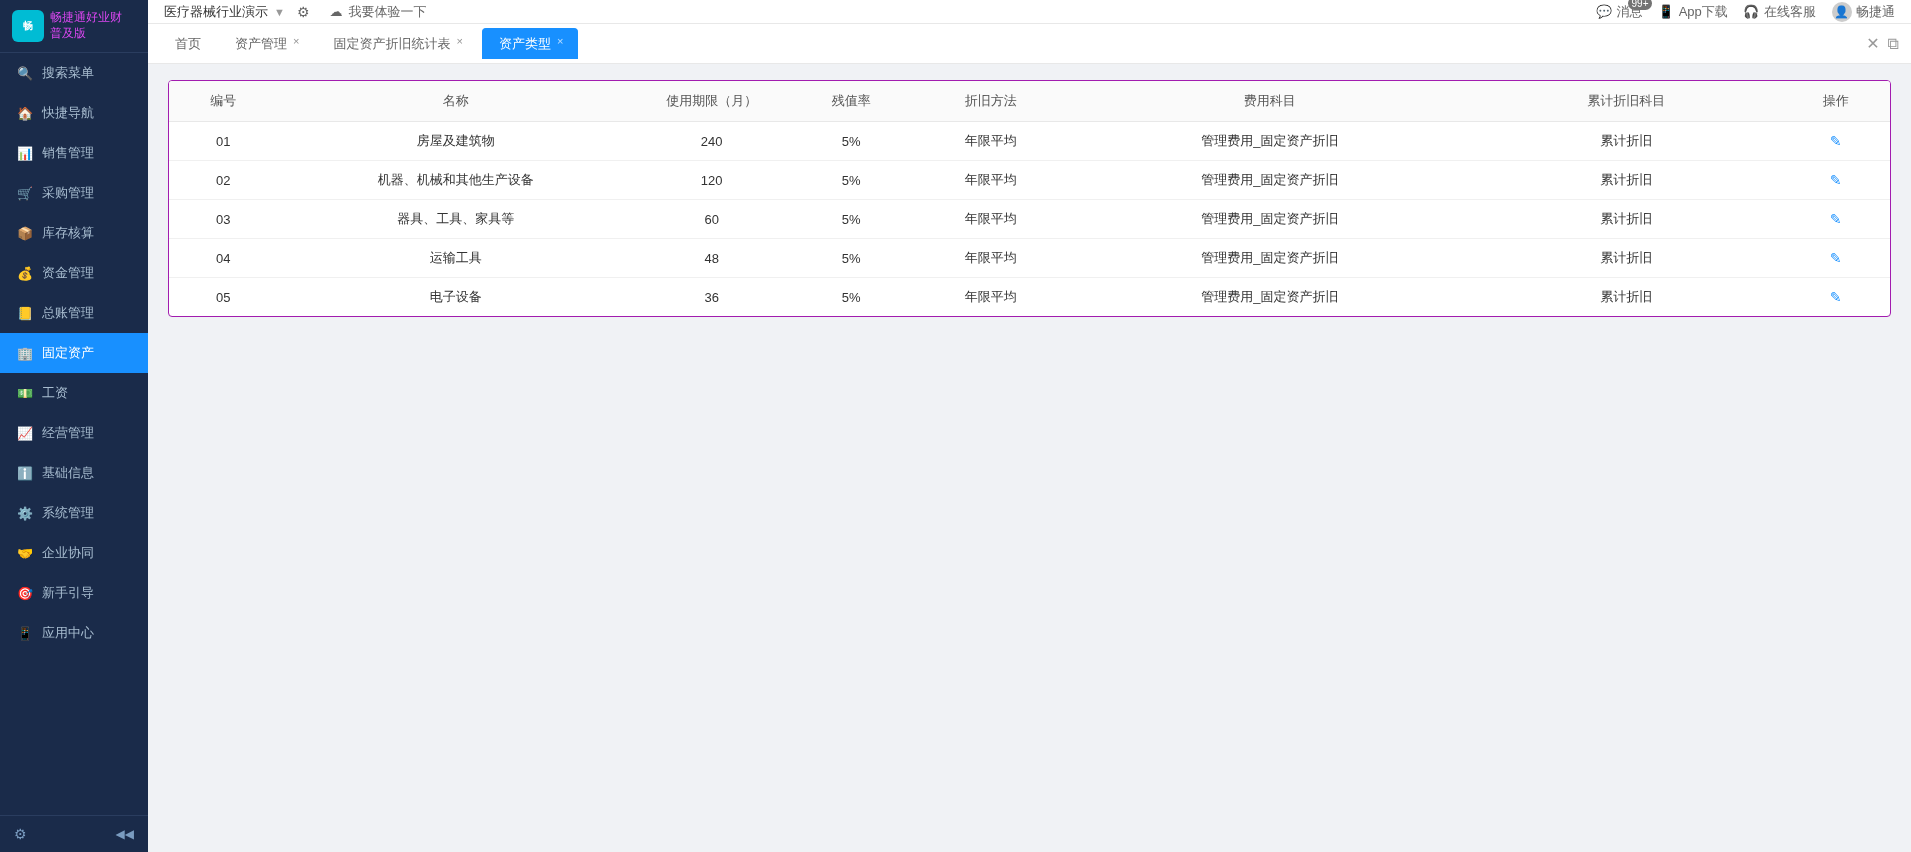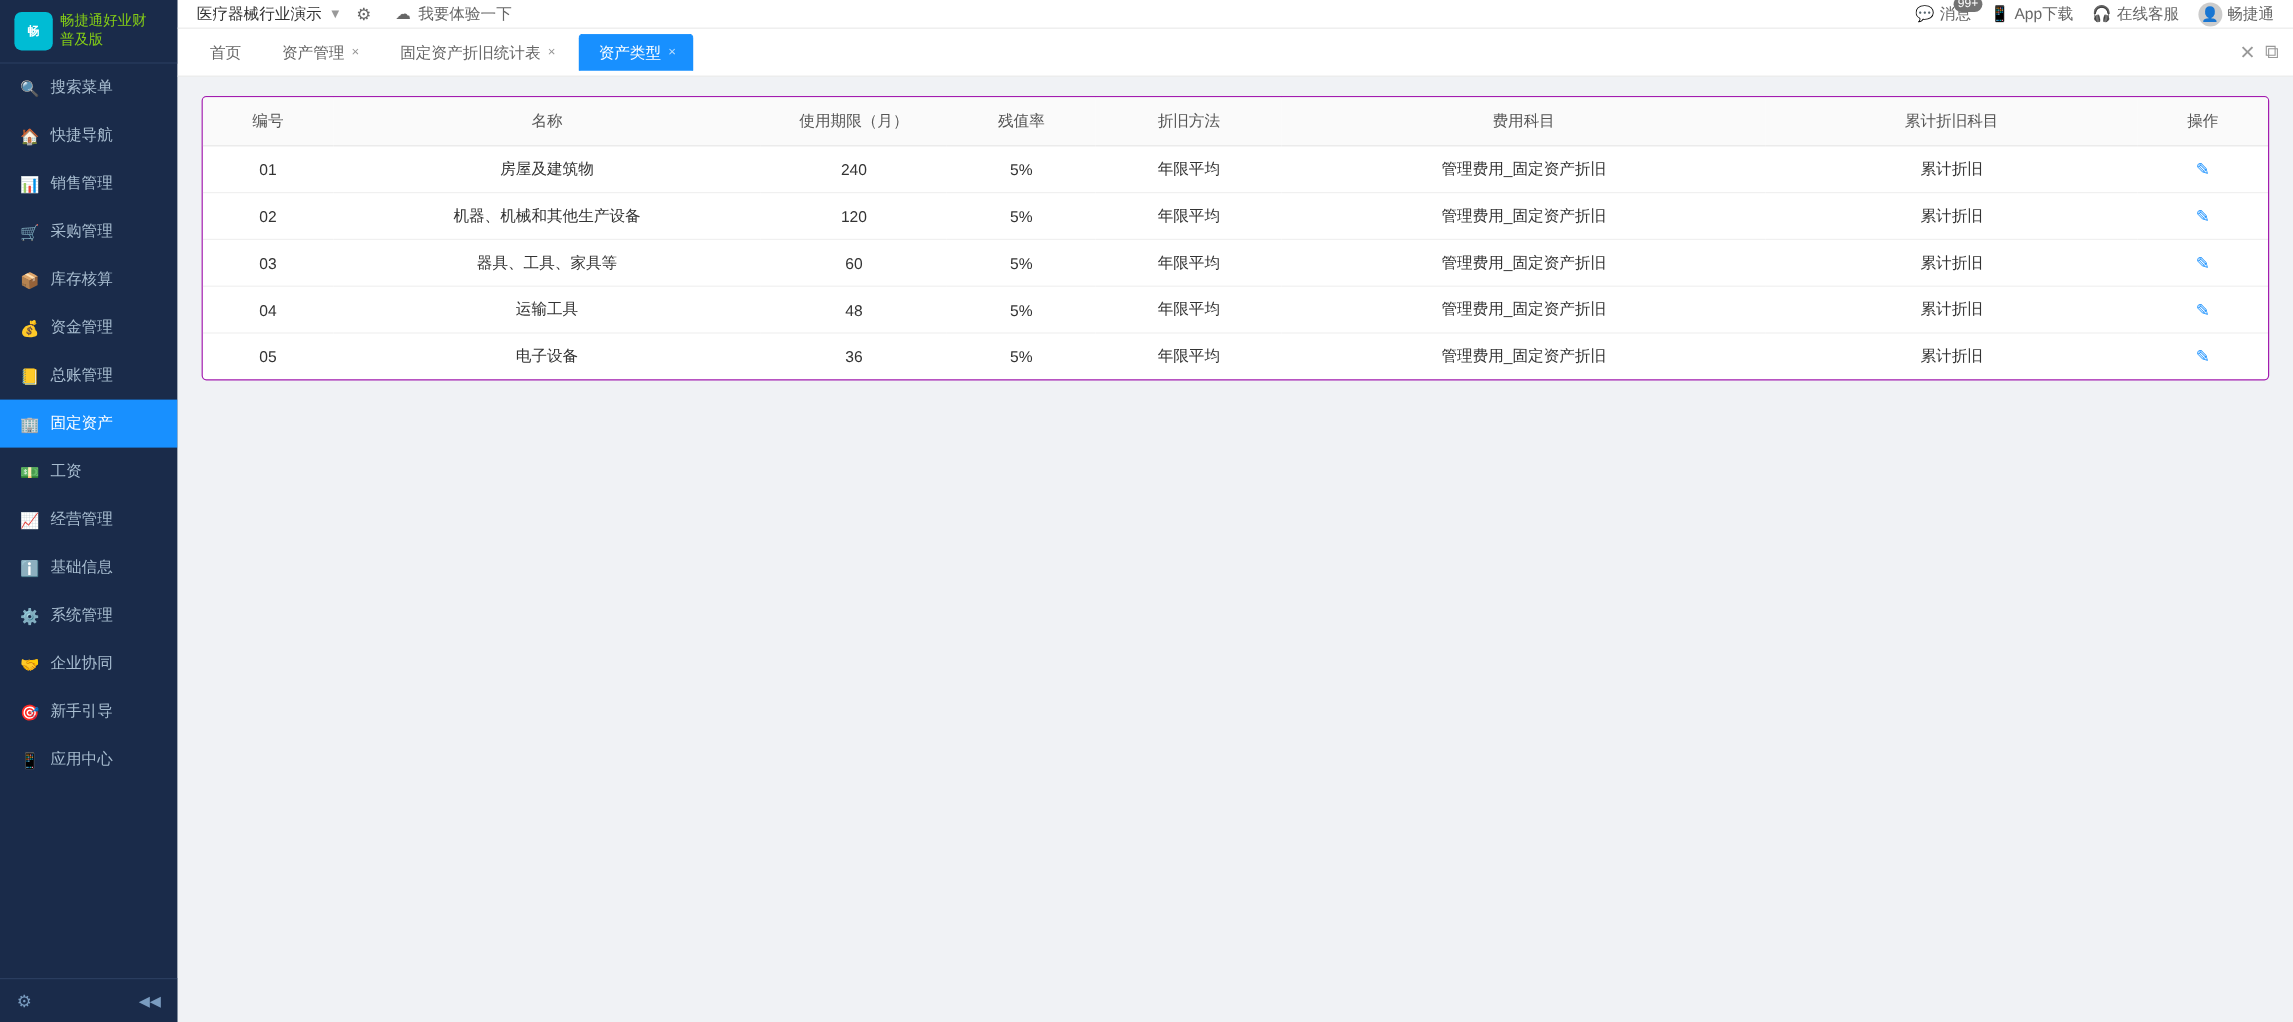--- a/index.html
+++ b/index.html
@@ -23,21 +23,21 @@
       border-bottom: 1px solid #2a3d5f;
       min-height: 52px;
     }
     .sidebar-logo-icon {
       width: 32px; height: 32px;
       background: #00bcd4;
       border-radius: 6px;
       display: flex; align-items: center; justify-content: center;
       color: white; font-size: 10px; font-weight: bold;
     }
-    .sidebar-logo-text { color: #84cc16; font-size: 12px; line-height: 1.3; }
+    .sidebar-logo-text { color: #d946ef; font-size: 12px; line-height: 1.3; }
 
     .sidebar-scroll { flex: 1; overflow-y: auto; overflow-x: hidden; }
     .sidebar-scroll::-webkit-scrollbar { width: 3px; }
     .sidebar-scroll::-webkit-scrollbar-thumb { background: #3a5070; }
 
     .sidebar-item {
       display: flex; align-items: center; gap: 8px;
       padding: 11px 16px;
       color: #a8bdd0;
       cursor: pointer;
@@ -101,21 +101,21 @@
     .tabs-bar {
       background: white;
       height: 40px;
       display: flex; align-items: center;
       padding: 0 12px;
       border-bottom: 1px solid #e8e8e8;
       gap: 4px;
       flex-shrink: 0;
     }
     .tab {
-      display: flex; align-items: center; gap: 6px;
+      display: flex; gap: 6px;
       padding: 6px 14px;
       border-radius: 4px 4px 0 0;
       cursor: pointer;
       font-size: 13px;
       color: #666;
       border: 1px solid transparent;
       border-bottom: none;
       white-space: nowrap;
     }
     .tab.active {

